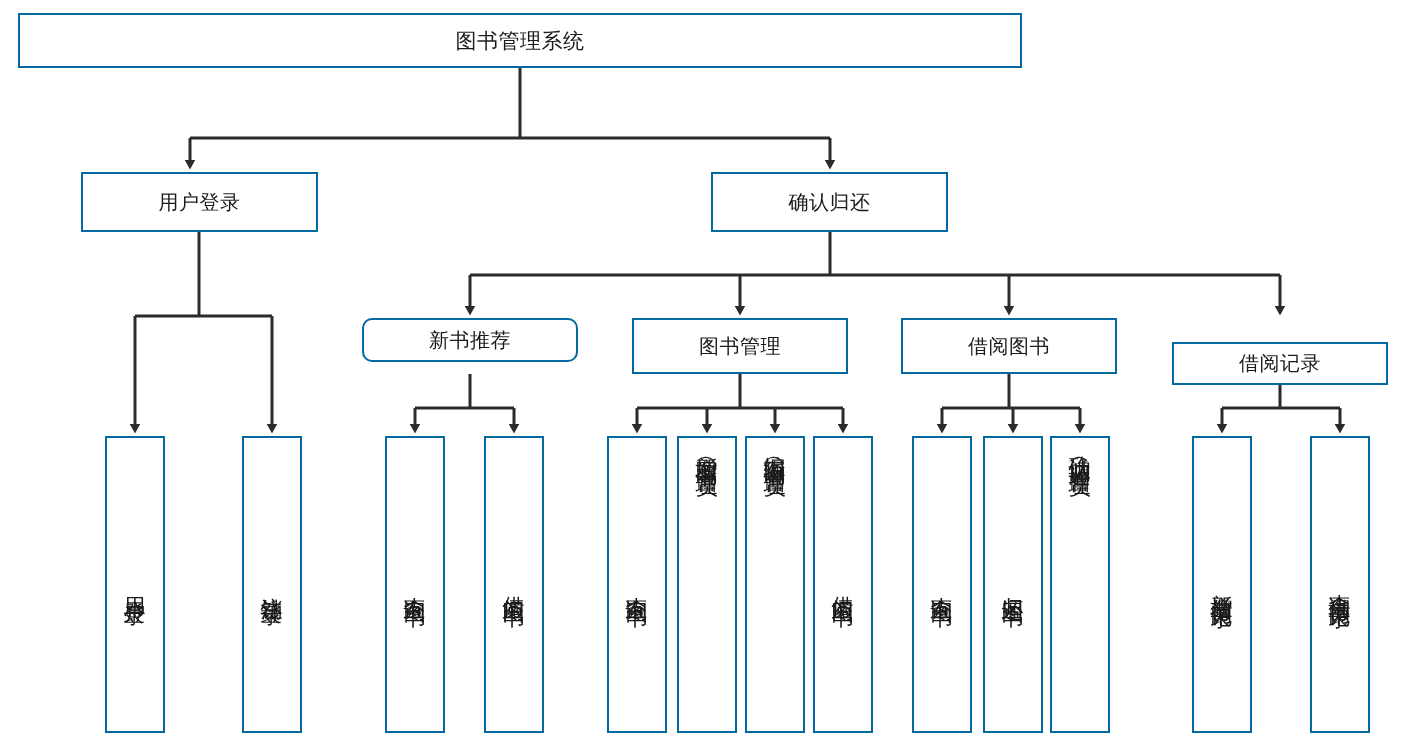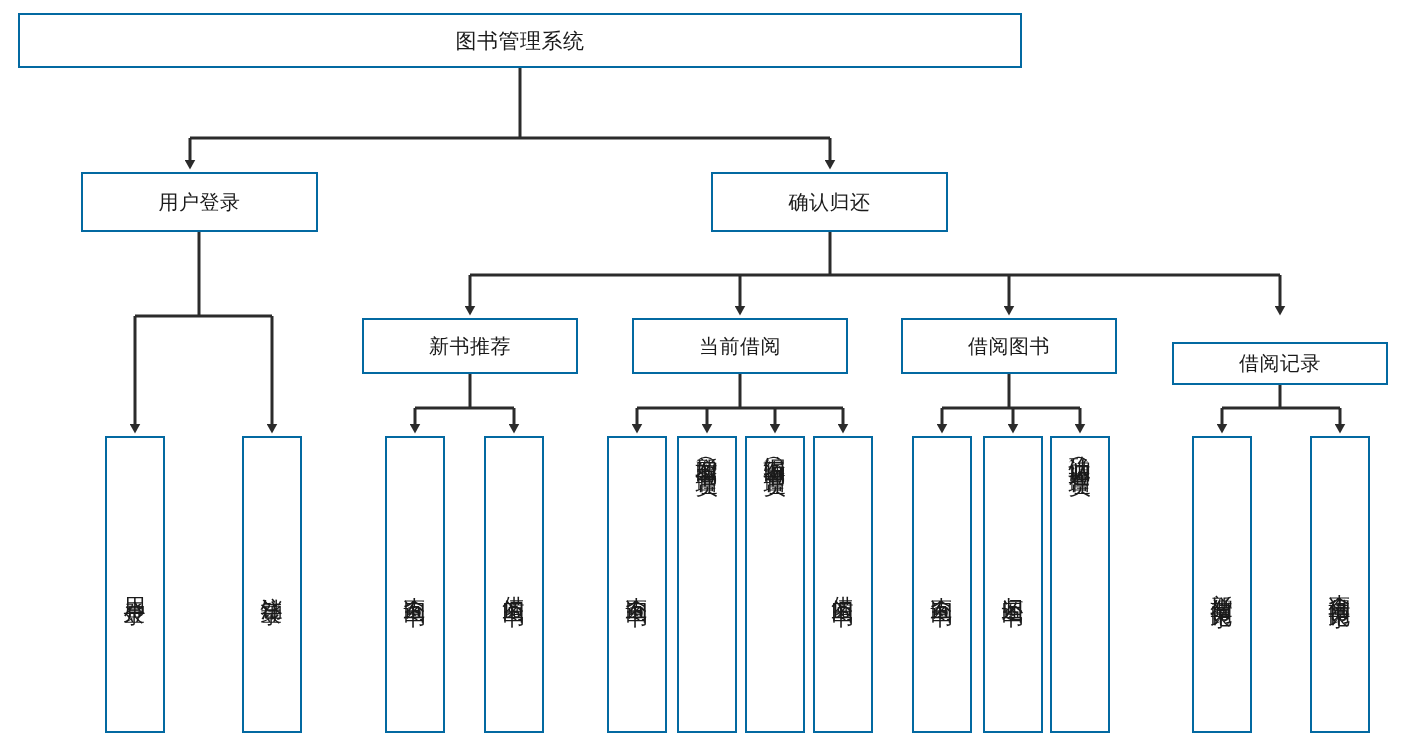--- a/index.html
+++ b/index.html
@@ -133,25 +133,25 @@
     <span class="lbl">图书管理系统</span>
   </div>
 
   <div class="node h-node" style="left:81px; top:172px; width:237px; height:60px;">
     <span class="lbl">用户登录</span>
   </div>
   <div class="node h-node" style="left:711px; top:172px; width:237px; height:60px;">
     <span class="lbl">确认归还</span>
   </div>
 
-  <div class="node h-node" style="left:362px; top:318px; width:216px; height:56px;">
+  <div class="node h-node" style="left:362px; top:318px; width:216px; height:44px;border-radius:10px;">
     <span class="lbl">新书推荐</span>
   </div>
   <div class="node h-node" style="left:632px; top:318px; width:216px; height:56px;">
-    <span class="lbl">当前借阅</span>
+    <span class="lbl">图书管理</span>
   </div>
   <div class="node h-node" style="left:901px; top:318px; width:216px; height:56px;">
     <span class="lbl">借阅图书</span>
   </div>
   <div class="node h-node" style="left:1172px; top:318px; width:216px; height:43px;margin-top:24px;">
     <span class="lbl">借阅记录</span>
   </div>
 
   <div class="node v-node center" style="left:105px; top:436px; width:60px; height:297px;">
     <span class="lbl">用户登录</span>

